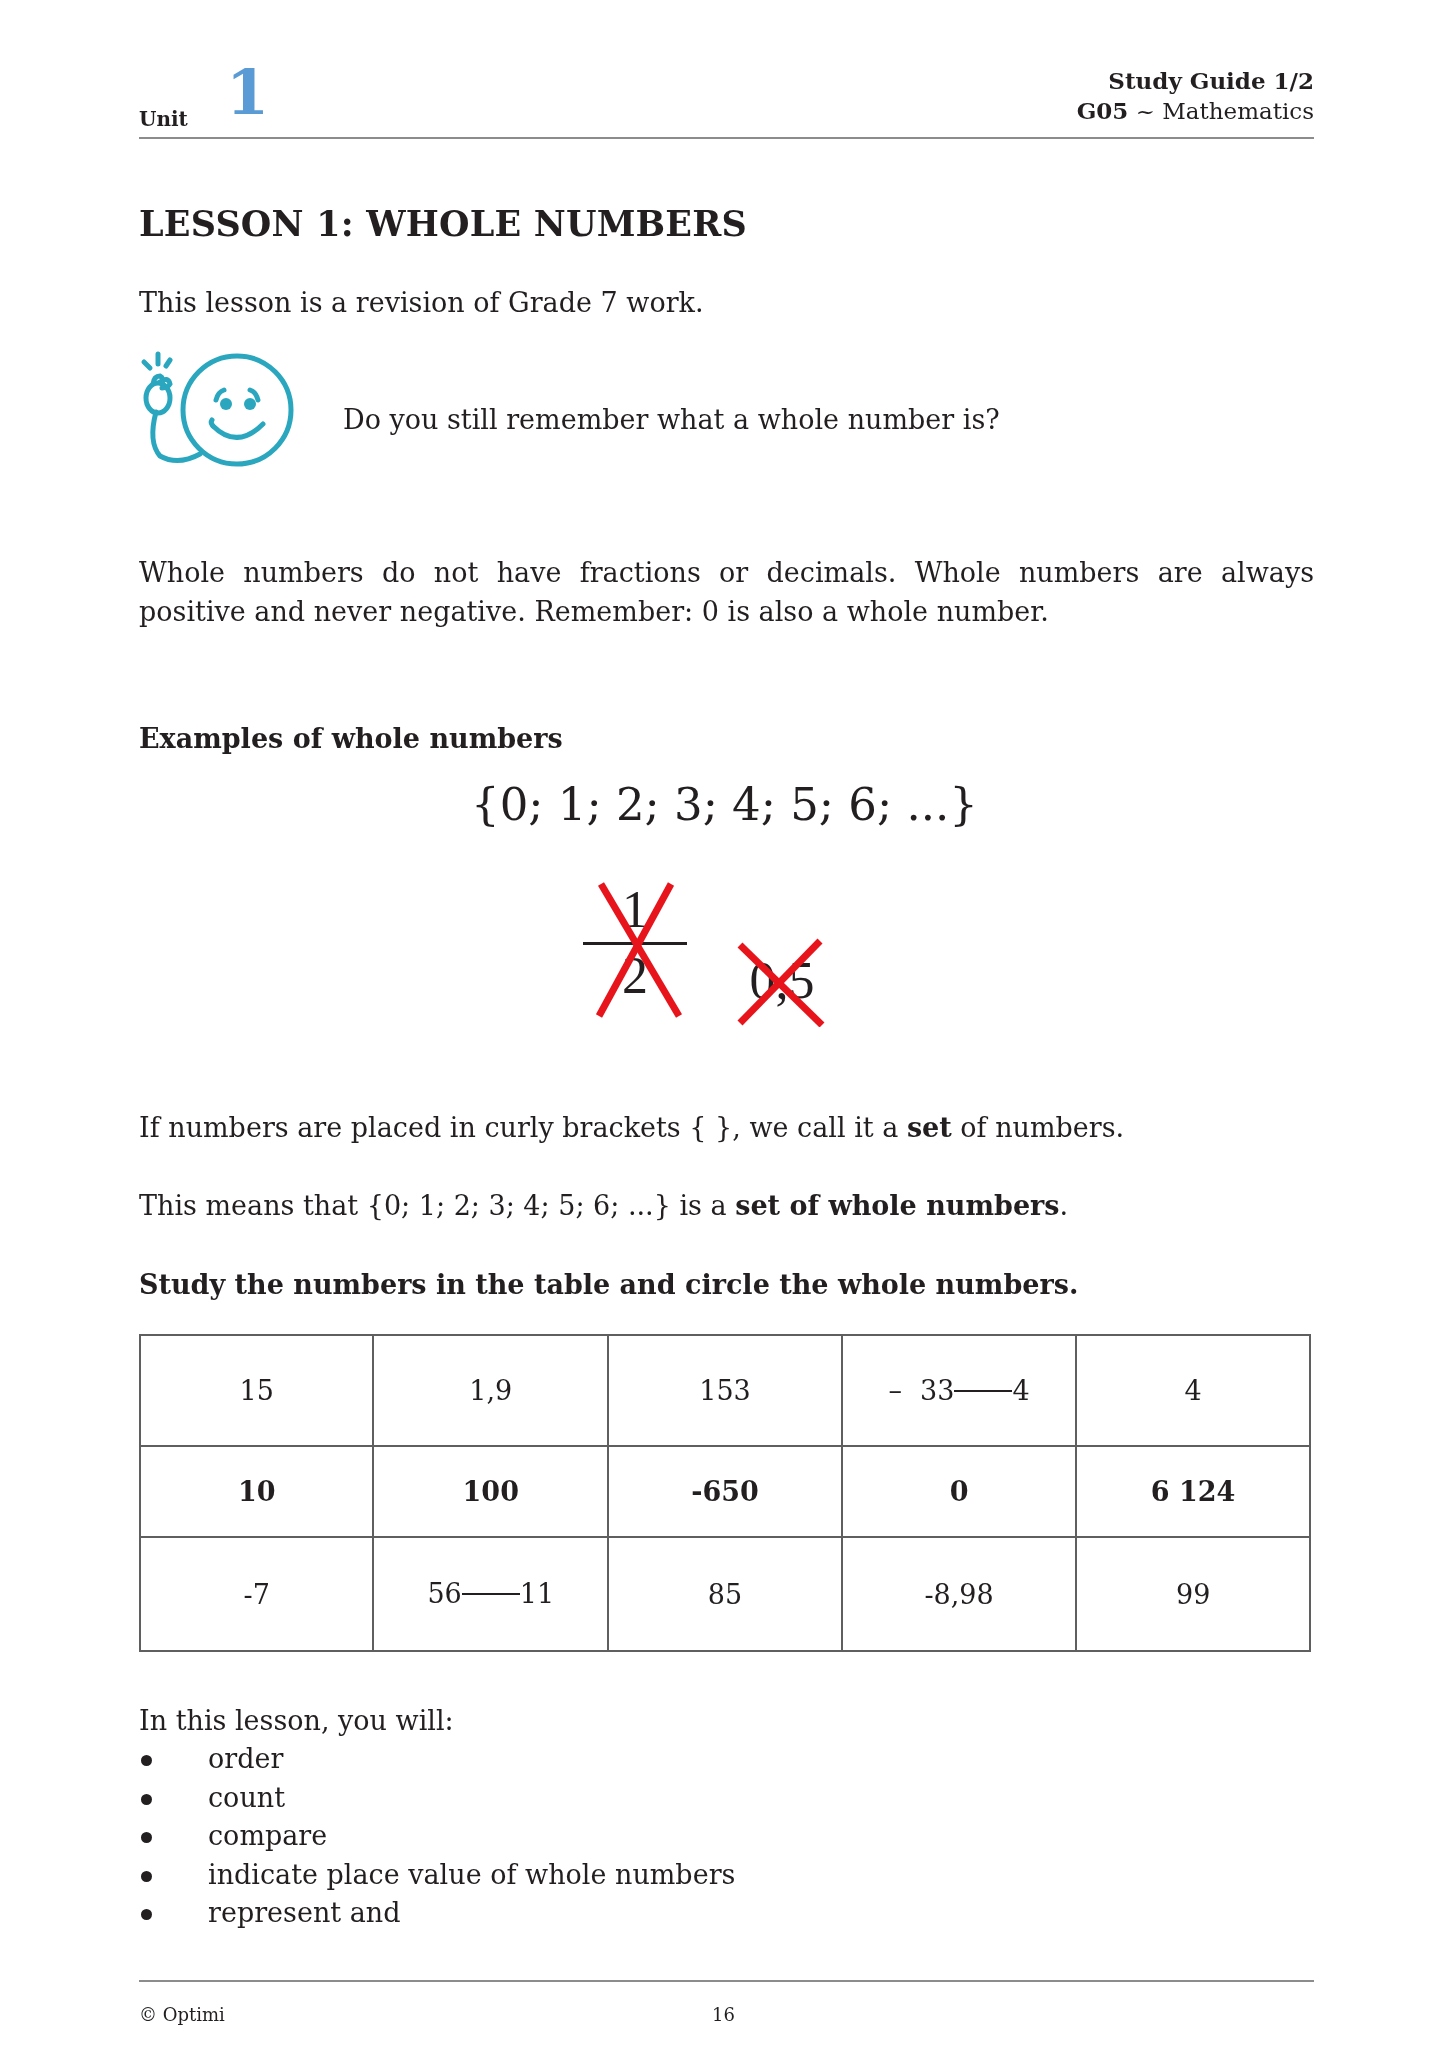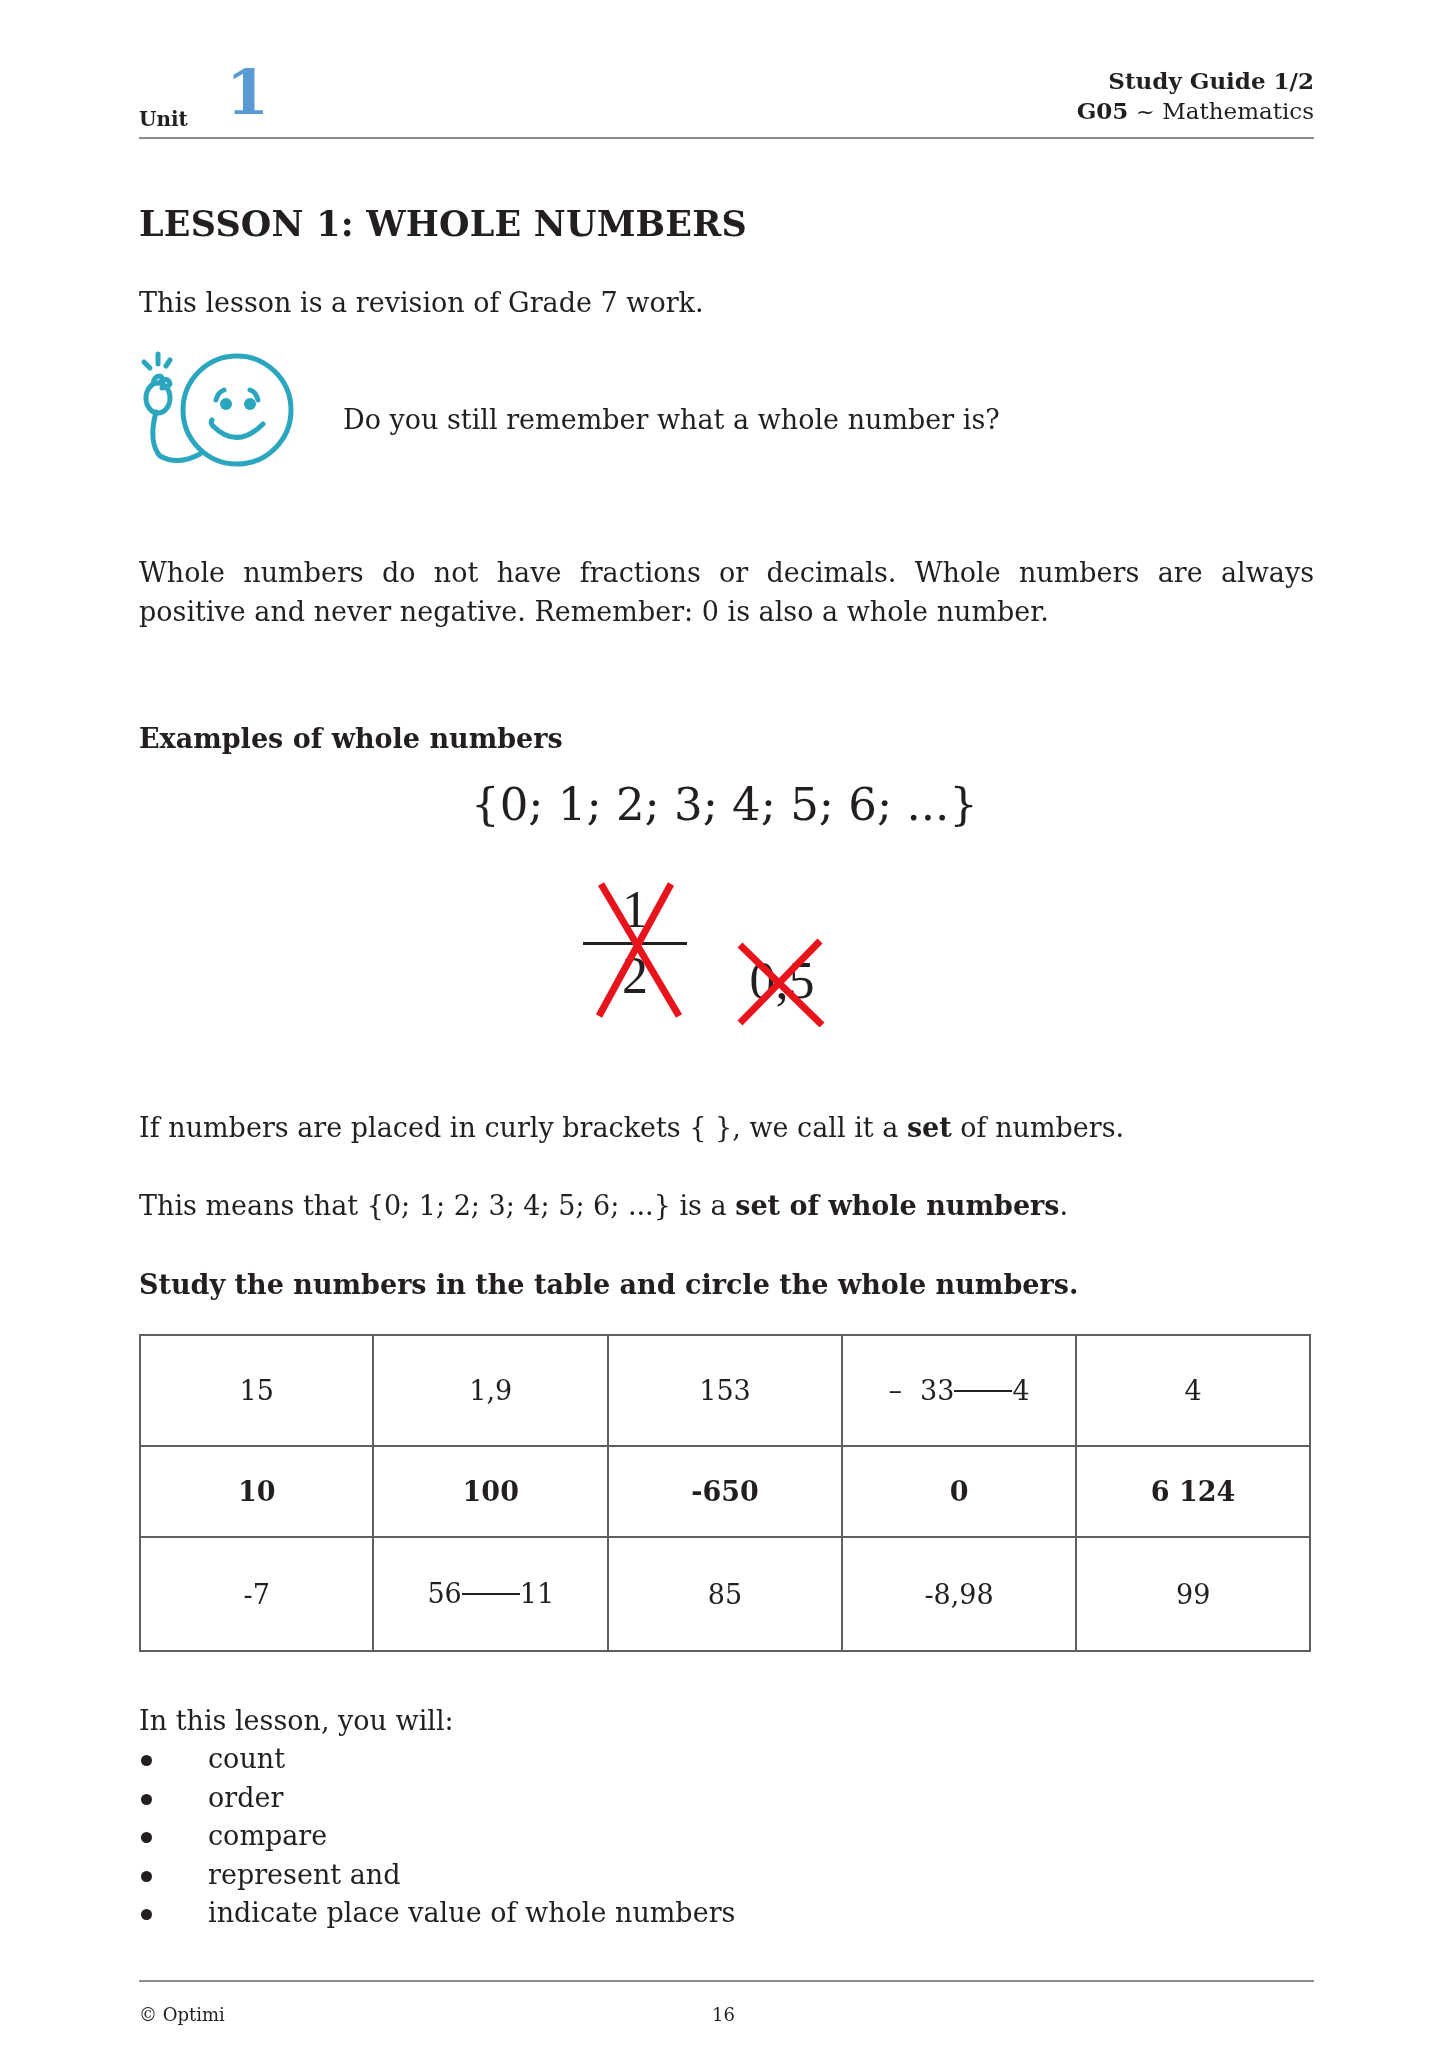--- a/index.html
+++ b/index.html
@@ -124,22 +124,22 @@
     </td>
     <td>85</td>
     <td>-8,98</td>
     <td>99</td>
   </tr>
 </tbody>
   </table>
 
 <div class="abs p" style="left:139px; top:1701px;">In this lesson, you will:</div>
 <ul class="abs bullets">
+  <li><span class="dot"></span><span>order</span></li>
   <li><span class="dot"></span><span>count</span></li>
-  <li><span class="dot"></span><span>order</span></li>
   <li><span class="dot"></span><span>compare</span></li>
+  <li><span class="dot"></span><span>indicate place value of whole numbers</span></li>
   <li><span class="dot"></span><span>represent and</span></li>
-  <li><span class="dot"></span><span>indicate place value of whole numbers</span></li>
 </ul>
 
 <div class="rule" style="top:1980px;"></div>
 <div class="abs footer-l">© Optimi</div>
 <div class="abs footer-c">16</div>
 
 </body></html>

